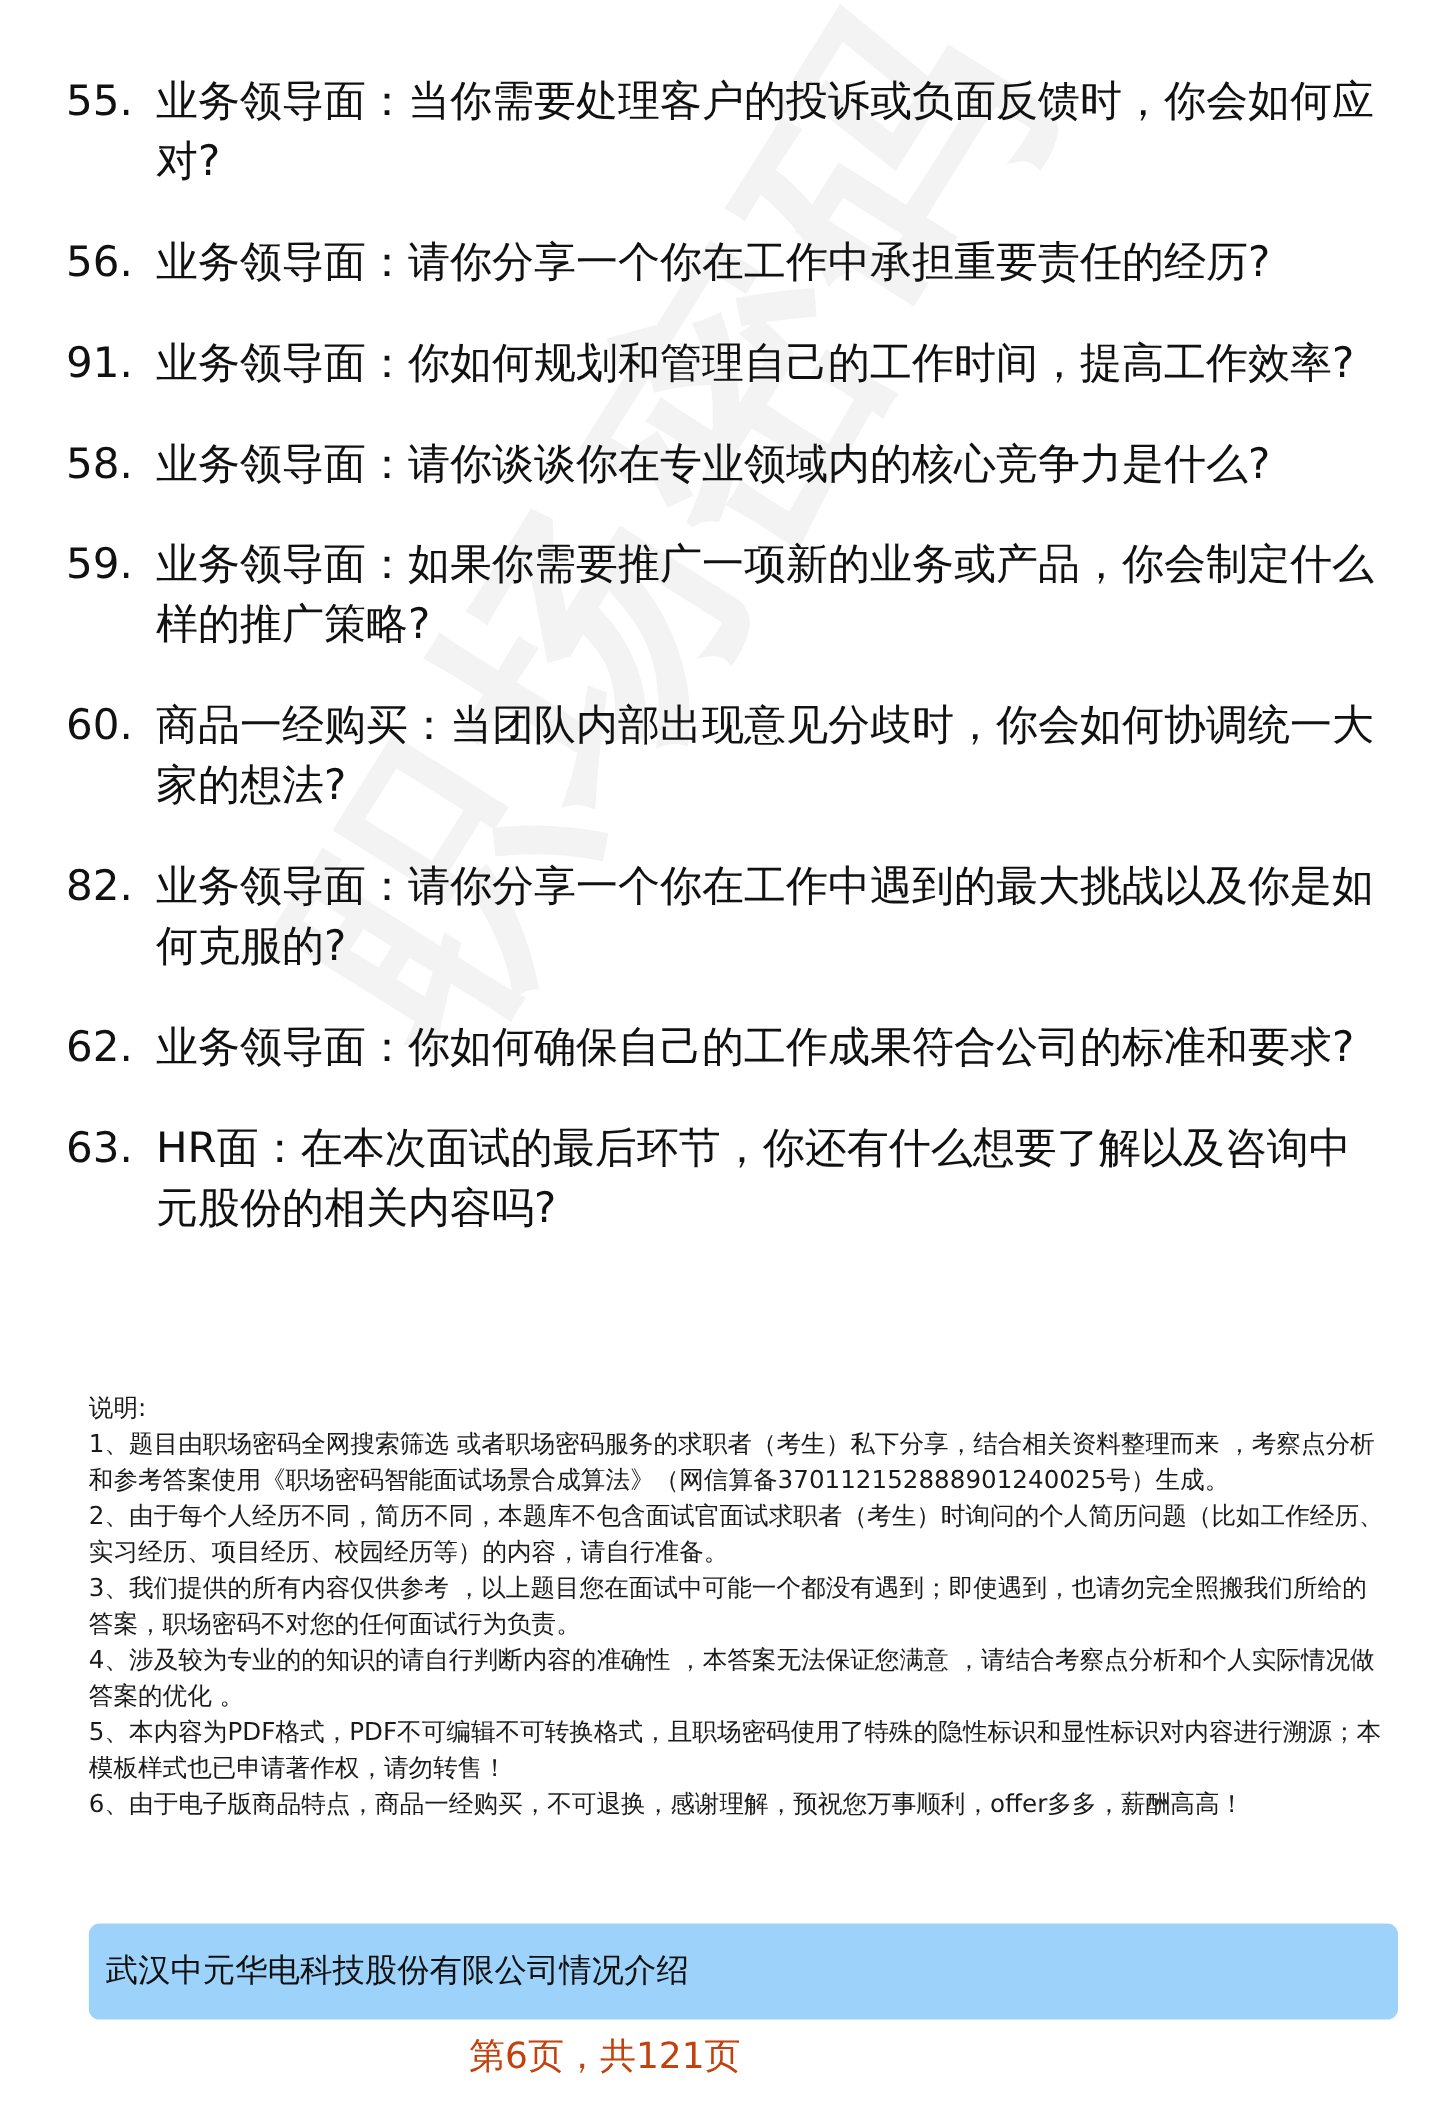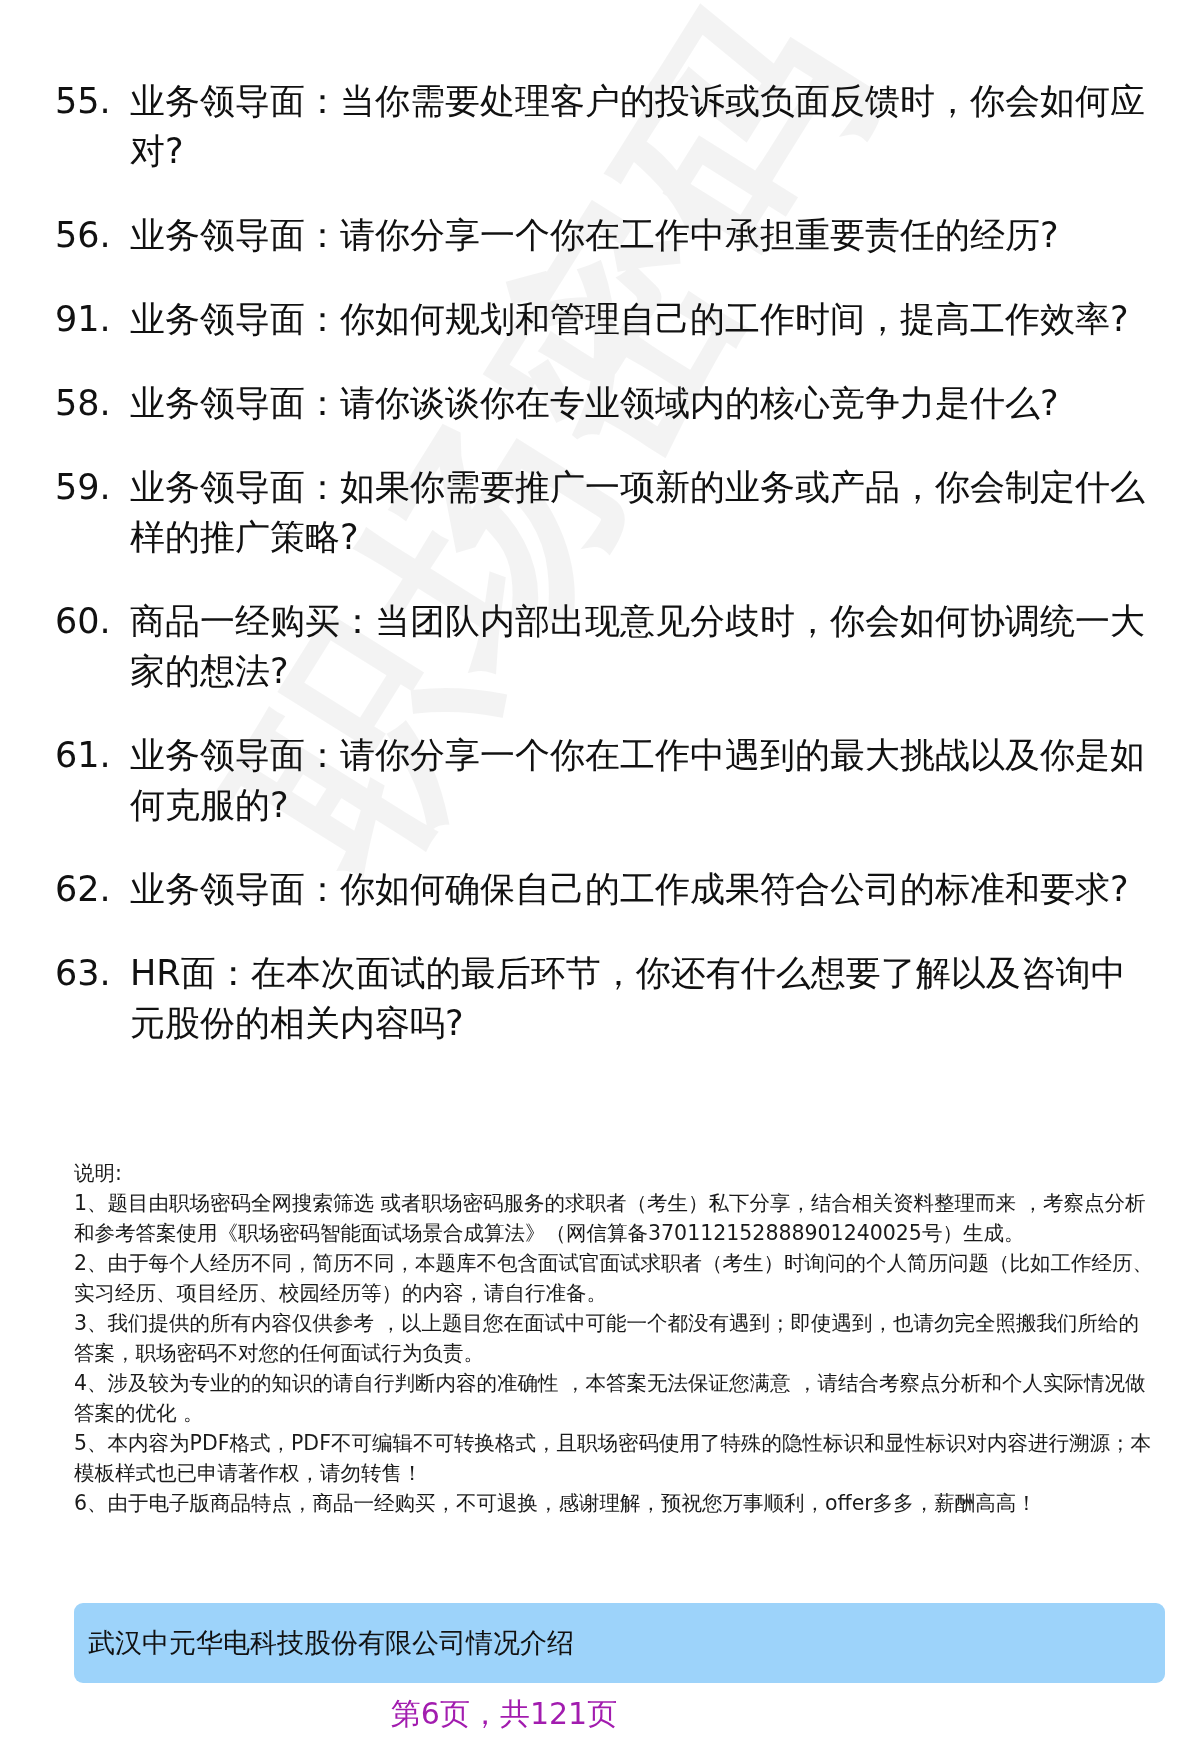--- a/index.html
+++ b/index.html
@@ -2,35 +2,35 @@
 <html><head>
 <meta charset="utf-8">
 <style>
   html, body { margin: 0; padding: 0; background: #ffffff; }
   body { width: 1200px; height: 1755px; position: relative; overflow: hidden;
          font-family: "DejaVu Sans", "Liberation Sans", sans-serif; color: #111111; }
   .watermark { position: absolute; left: 170px; top: 760px; transform: rotate(-58deg);
                transform-origin: left top; font-size: 230px; font-weight: bold;
                color: #000; opacity: 0.045; white-space: nowrap; letter-spacing: 10px;
                pointer-events: none; z-index: 0; }
-  .questions { position: absolute; left: 0; top: 76px; width: 1200px; z-index: 1; }
+  .questions { position: absolute; left: 0; top: 60px; width: 1200px; z-index: 1; }
   .q { position: relative; padding-left: 130px; width: 1030px; font-size: 35px;
        line-height: 50px; margin-bottom: 34px; }
   .q .num { position: absolute; left: 55px; top: 0; }
   .q .text { display: block; }
   .notes { position: absolute; left: 74px; top: 1158px; width: 1085px; font-size: 20.5px;
            line-height: 30px; color: #1a1a1a; z-index: 1; }
   .notes .title { display: block; }
   .notes .item { display: block; }
   .company-box { position: absolute; left: 74px; top: 1603px; width: 1091px; height: 80px;
                  background: #9dd3fa; border-radius: 9px; z-index: 1; }
   .company-box .ctitle { position: absolute; left: 14px; top: 0; line-height: 80px;
                          font-size: 27px; font-weight: normal; color: #111; }
   .page-num { position: absolute; left: 0; width: 1008px; top: 1693px; text-align: center;
-              font-size: 30px; line-height: 42px; color: #a21caf; z-index: 1; }
+              font-size: 30px; line-height: 42px; color: #c2410c; z-index: 1; }
 </style>
 </head>
 <body>
 
 <div class="watermark">职场密码</div>
 
 <div class="questions">
   <div class="q">
     <span class="num">55.</span>
     <span class="text">业务领导面：当你需要处理客户的投诉或负面反馈时，你会如何应对?</span>
@@ -49,21 +49,21 @@
   </div>
   <div class="q">
     <span class="num">59.</span>
     <span class="text">业务领导面：如果你需要推广一项新的业务或产品，你会制定什么样的推广策略?</span>
   </div>
   <div class="q">
     <span class="num">60.</span>
     <span class="text">商品一经购买：当团队内部出现意见分歧时，你会如何协调统一大家的想法?</span>
   </div>
   <div class="q">
-    <span class="num">61.</span>
+    <span class="num">82.</span>
     <span class="text">业务领导面：请你分享一个你在工作中遇到的最大挑战以及你是如何克服的?</span>
   </div>
   <div class="q">
     <span class="num">62.</span>
     <span class="text">业务领导面：你如何确保自己的工作成果符合公司的标准和要求?</span>
   </div>
   <div class="q">
     <span class="num">63.</span>
     <span class="text">HR面：在本次面试的最后环节，你还有什么想要了解以及咨询中元股份的相关内容吗?</span>
   </div>

